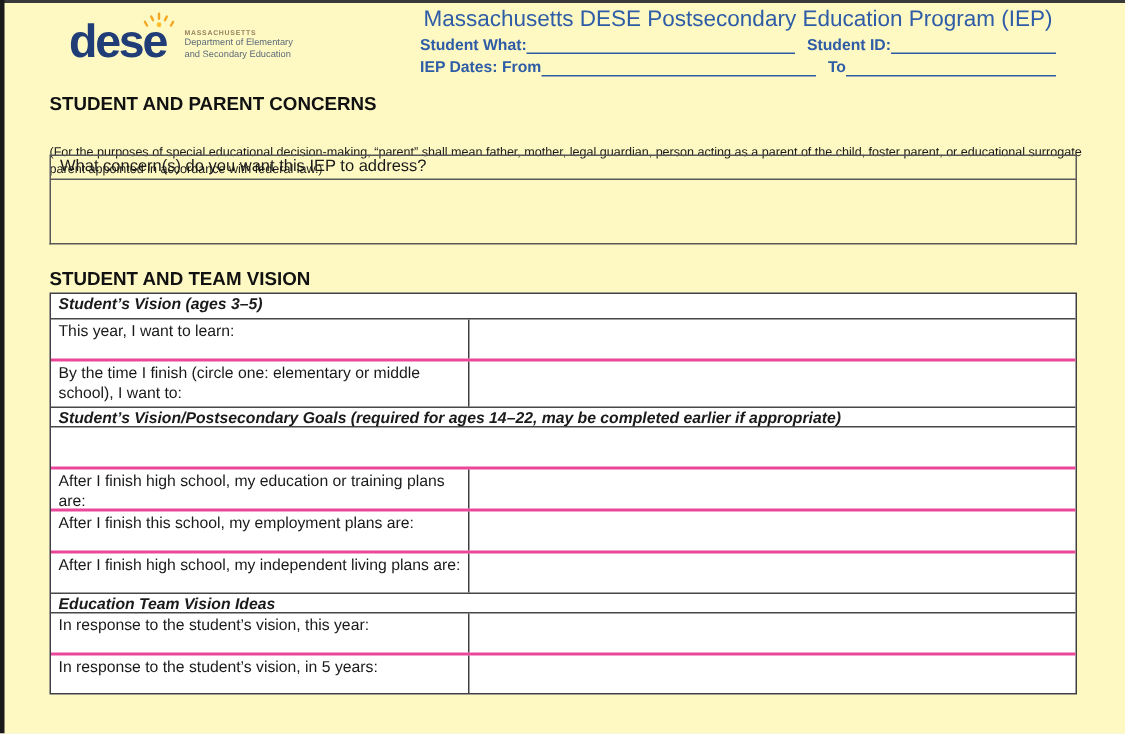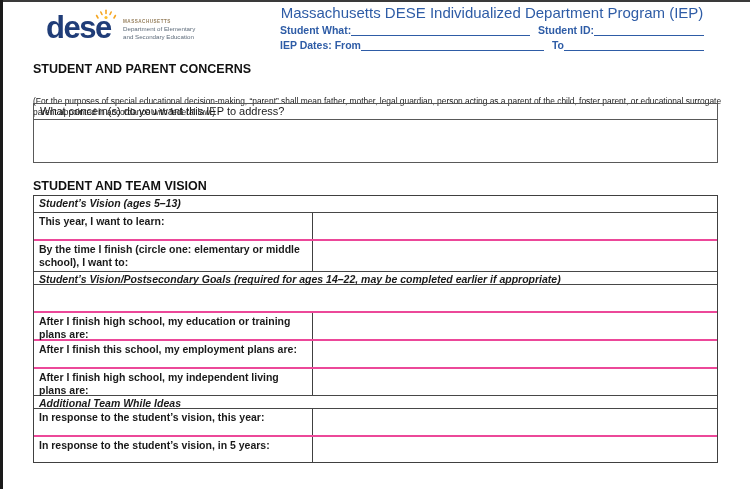--- a/index.html
+++ b/index.html
@@ -1,18 +1,18 @@
 <!DOCTYPE html>
 <html><head>
 <meta charset="utf-8">
 <style>
   * { margin:0; padding:0; box-sizing:border-box; }
   body { background:#e8e8e8; font-family:"Liberation Sans", sans-serif; }
   .page {
-    position:relative; width:750px; height:489px; background:#ffffff;
+    position:relative; width:750px; height:489px; background:#fef9c3;
     overflow:hidden; color:#1a1a1a;
   }
   .edge-top { position:absolute; left:0; top:0; width:100%; height:2px; background:#3a3a3a; }
   .edge-left { position:absolute; left:0; top:0; width:2.5px; height:100%; background:#1a1a1a; }
 
   
   .logo { position:absolute; left:46px; top:8px; width:80px; height:42px; }
   .logo-word {
     font-size:31px; font-weight:700; letter-spacing:-1.5px;
     color:#203d78; line-height:40px;
@@ -64,21 +64,21 @@
   .vrow:first-child { border-top:none; }
   .vrow.section { border-top:1.5px solid #474747; border-bottom:1.5px solid #474747; display:block; }
   .vrow.section:first-child { border-top:none; }
   .section + .field { border-top:none; }
   .vsec-label {
     font-size:10.5px; font-weight:700; font-style:italic;
     padding:1px 0 0 5px; display:block; line-height:13px;
   }
   .vlabel {
     width:279px; border-right:1px solid #404040;
-    font-size:10.5px; line-height:13px; padding:2px 4px 0 5px;font-weight:bold;
+    font-size:10.5px; line-height:13px; padding:2px 4px 0 5px;
   }
   .vvalue { flex:1; font-size:10.5px; padding:2px 0 0 5px; }
 </style>
 </head>
 <body>
 
 <div class="page">
   <div class="edge-top"></div>
   <div class="edge-left"></div>
 
@@ -97,21 +97,21 @@
       </svg>
     </span>
   </div>
   <div class="logo-text">
     <div class="logo-state">MASSACHUSETTS</div>
     <div class="logo-dept">Department of Elementary</div>
     <div class="logo-dept">and Secondary Education</div>
   </div>
 
   <div class="title-block">
-    <div class="doc-title">Massachusetts DESE Individualized Department Program (IEP)</div>
+    <div class="doc-title">Massachusetts DESE Postsecondary Education Program (IEP)</div>
     <div class="fill-row">
       <span class="lbl">Student What:</span>
       <span class="fill-line fl-grow"></span>
       <span class="lbl gap8">Student ID:</span>
       <span class="fill-line" style="width:110px"></span>
     </div>
     <div class="fill-row">
       <span class="lbl">IEP Dates: From</span>
       <span class="fill-line fl-grow"></span>
       <span class="lbl gap8">To</span>
@@ -121,21 +121,21 @@
 
   <div class="sec-heading" style="top:62px">STUDENT AND PARENT CONCERNS</div>
   <div class="note">(For the purposes of special educational decision-making, “parent” shall mean father, mother, legal guardian, person acting as a parent of the child, foster parent, or educational surrogate parent appointed in accordance with federal law.)</div>
   <div class="cq">What concern(s) do you want this IEP to address?</div>
   <div class="cbox"></div>
 
   <div class="sec-heading" style="top:179px">STUDENT AND TEAM VISION</div>
 
   <div class="vtable">
     <div class="vrow section" style="height:17px">
-      <span class="vsec-label">Student’s Vision (ages 5–13)</span>
+      <span class="vsec-label">Student’s Vision (ages 3–5)</span>
     </div>
     <div class="vrow field" style="height:26px">
       <div class="vlabel">This year, I want to learn:</div>
       <div class="vvalue"></div>
     </div>
     <div class="vrow field" style="height:32px">
       <div class="vlabel">By the time I finish (circle one: elementary or middle school), I want to:</div>
       <div class="vvalue"></div>
     </div>
     <div class="vrow section" style="height:14px">
@@ -150,21 +150,21 @@
     </div>
     <div class="vrow field" style="height:28px">
       <div class="vlabel">After I finish this school, my employment plans are:</div>
       <div class="vvalue"></div>
     </div>
     <div class="vrow field" style="height:28px">
       <div class="vlabel">After I finish high school, my independent living plans are:</div>
       <div class="vvalue"></div>
     </div>
     <div class="vrow section" style="height:14px">
-      <span class="vsec-label">Additional Team While Ideas</span>
+      <span class="vsec-label">Education Team Vision Ideas</span>
     </div>
     <div class="vrow field" style="height:26px">
       <div class="vlabel">In response to the student’s vision, this year:</div>
       <div class="vvalue"></div>
     </div>
     <div class="vrow field" style="height:27px">
       <div class="vlabel">In response to the student’s vision, in 5 years:</div>
       <div class="vvalue"></div>
     </div>
   </div>

